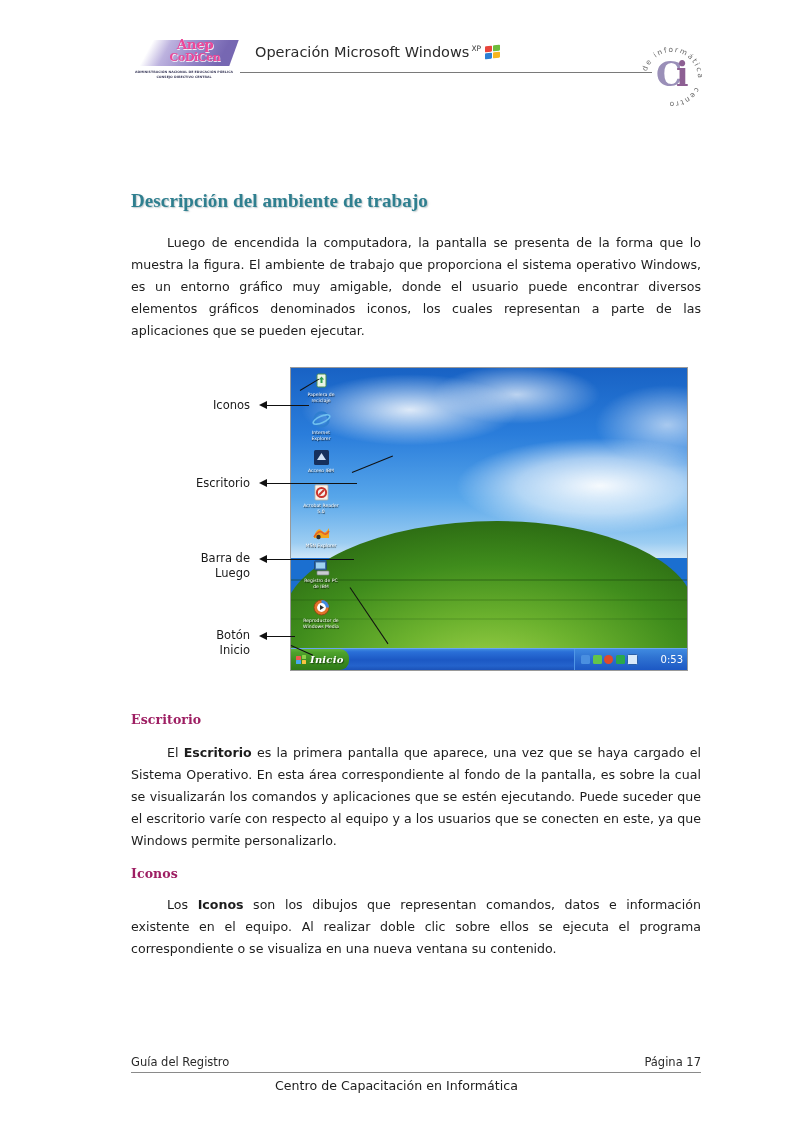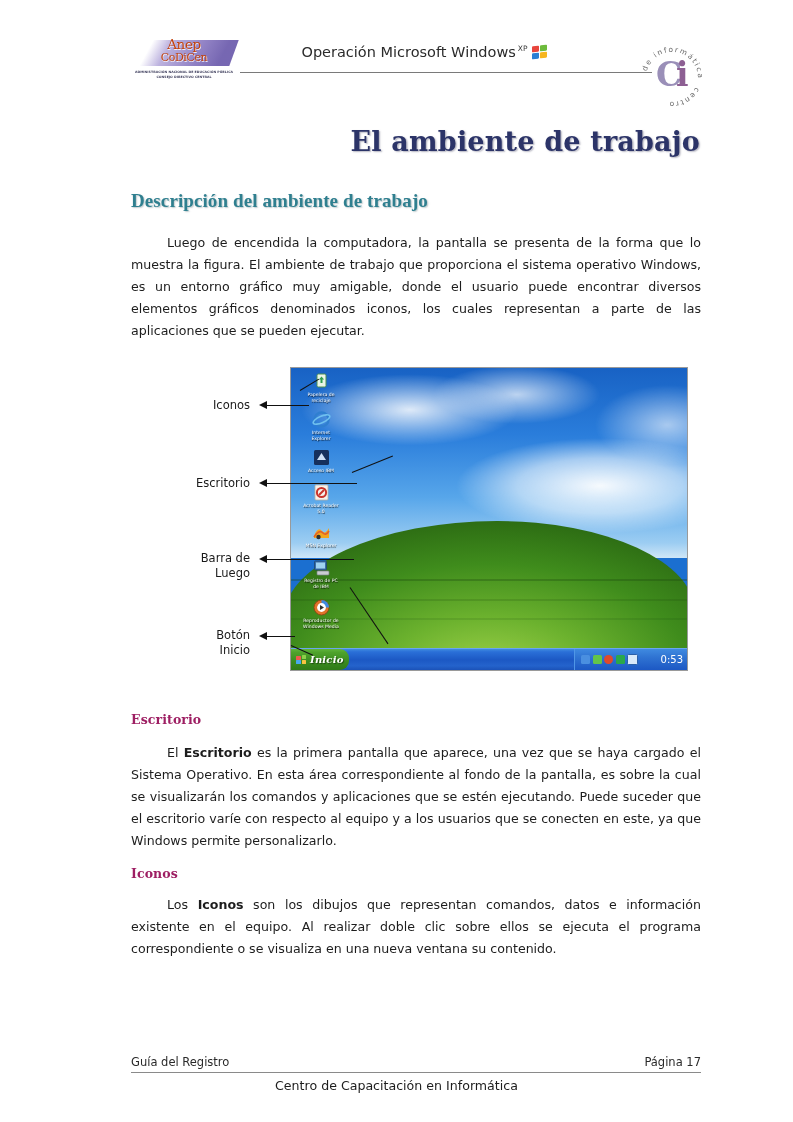--- a/index.html
+++ b/index.html
@@ -43,47 +43,47 @@
   .anep-band .slab {
     position: absolute;
     left: 2px; top: 2px;
     width: 100px; height: 26px;
     background: linear-gradient(100deg, #ffffff 0%, #ffffff 14%, #b9aedd 32%, #8f7fc4 62%, #6f5fae 88%);
     transform: skewX(-20deg);
     opacity: .95;
   }
   .anep-word {
     position: absolute;
-    left: 0; top: -1px;
+    left: 11px; top: -1px;
     width: 104px;
     font-family: "DejaVu Serif", serif;
-    font-weight: normal;
+    font-weight: bold;
     font-size: 13.5px;
     letter-spacing: -0.4px;
-    color: #c2410c;
+    color: #ec4899;
     text-align: center;
     line-height: 14px;
     text-shadow: 0.6px 0.6px 0 rgba(255,255,255,.85);
   }
   .anep-word .l2 { font-size: 11px; }
   .anep-sub {
     margin-top: 2px;
     font-size: 3.2px;
     line-height: 5.2px;
     color: #3d3d5c;
     letter-spacing: 0.05px;
     font-weight: bold;
     transform: scale(1.0);
   }
   .header-title {
     position: absolute;
     left: 255px;
     top: 44px;
     width: 340px;
-    text-align: center;
+    text-align: left;
     font-size: 14.5px;
     color: #2b2b2b;
     font-family: "DejaVu Sans", sans-serif;
   }
   .xp-sup {
     font-size: 7.5px;
     vertical-align: super;
     color: #3a3a3a;
     margin-left: 2px;
   }
@@ -399,21 +399,20 @@
         </text>
         <text font-family="DejaVu Sans, sans-serif" font-size="7.4" fill="#6a6a6a" letter-spacing="1.6">
           <textPath href="#arcBottom" startOffset="14%">centro</textPath>
         </text>
         <text x="20" y="50" font-family="DejaVu Serif, serif" font-size="33" font-weight="bold" fill="#9a8fb8">C</text>
         <text x="40" y="50" font-family="DejaVu Serif, serif" font-size="33" font-weight="bold" fill="#8d5f93">i</text>
       </svg>
     </div>
   </div>
 
-  <div class="doc-title">El ambiente de trabajo</div>
 
   <div class="h2" id="h2-descripcion">Descripción del ambiente de trabajo</div>
   <div class="para" id="para-1">Luego de encendida la computadora, la pantalla se presenta de la forma que lo muestra la figura. El ambiente de trabajo que proporciona el sistema operativo Windows, es un entorno gráfico muy amigable, donde el usuario puede encontrar diversos elementos gráficos denominados iconos, los cuales representan a parte de las aplicaciones que se pueden ejecutar.</div>
 
   <div class="figure">
     <div class="xp-sky"></div>
     <div class="xp-hill">
       <div class="xp-hill-stripe" style="top:46%"></div>
       <div class="xp-hill-stripe" style="top:62%; opacity:.6"></div>
       <div class="xp-hill-stripe" style="top:77%; opacity:.45"></div>

